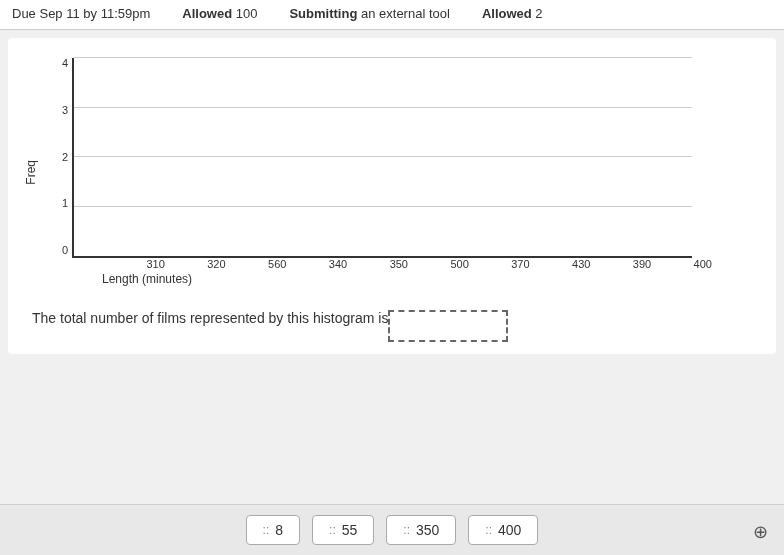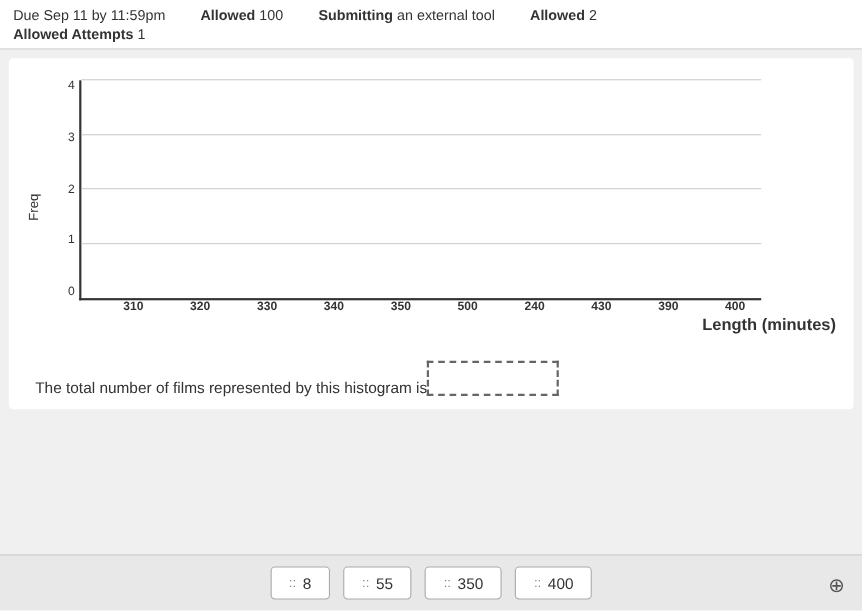--- a/index.html
+++ b/index.html
@@ -125,43 +125,42 @@
     .x-labels {
       display: flex;
       margin-left: 60px;
       width: 620px;
       padding: 0 10px;
       gap: 8px;
     }
 
     .x-label {
       flex: 1;
+      text-align: right;
+      font-size: 11px;
+      color: #333;
+    }
+
+    .x-axis-title {
       text-align: left;
-      font-size: 11px;
-      color: #333;
-      font-weight: bold;
-    }
-
-    .x-axis-title {
-      text-align: right;
-      font-size: 15px;
-      font-weight: bold;
+      font-size: 12px;
+      font-weight: normal;
       color: #333;
       margin-top: 2px;
       margin-left: 60px;
     }
 
     
     .question-section {
       margin-top: 24px;
       margin-left: 8px;
       font-size: 14px;
       color: #333;
       display: flex;
-      align-items: flex-end;
+      align-items: flex-start;
       gap: 0;
     }
 
     .answer-box {
       border: 2px dashed #666;
       width: 120px;
       height: 32px;
       display: inline-block;
     }
 
@@ -220,23 +219,20 @@
       <span class="bold">Allowed</span>&nbsp;<span>100</span>
     </span>
     <span>
       <span class="bold">Submitting</span>&nbsp;<span>an external tool</span>
     </span>
     <span>
       <span class="bold">Allowed</span>&nbsp;<span>2</span>
     </span>
   </div>
   <div class="top-row">
-    <span>
-      <span class="bold">Allowed Attempts</span>&nbsp;<span>1</span>
-    </span>
   </div>
 </div>
 
 <div class="main-content">
 
   <div class="chart-container">
     <div class="y-axis-label">Freq</div>
     <div class="chart-area">
       <div class="chart-inner">
 
@@ -293,25 +289,25 @@
 
           <div class="bar-group">
             <div class="bar" style="height: 0%;"></div>
           </div>
         </div>
       </div>
 
       <div class="x-labels">
         <span class="x-label">310</span>
         <span class="x-label">320</span>
-        <span class="x-label">330</span>
+        <span class="x-label">560</span>
         <span class="x-label">340</span>
         <span class="x-label">350</span>
         <span class="x-label">500</span>
-        <span class="x-label">240</span>
+        <span class="x-label">370</span>
         <span class="x-label">430</span>
         <span class="x-label">390</span>
         <span class="x-label">400</span>
       </div>
       <div class="x-axis-title">Length (minutes)</div>
     </div>
   </div>
 
   <div class="question-section">
     <span>The total number of films represented by this histogram is</span>

